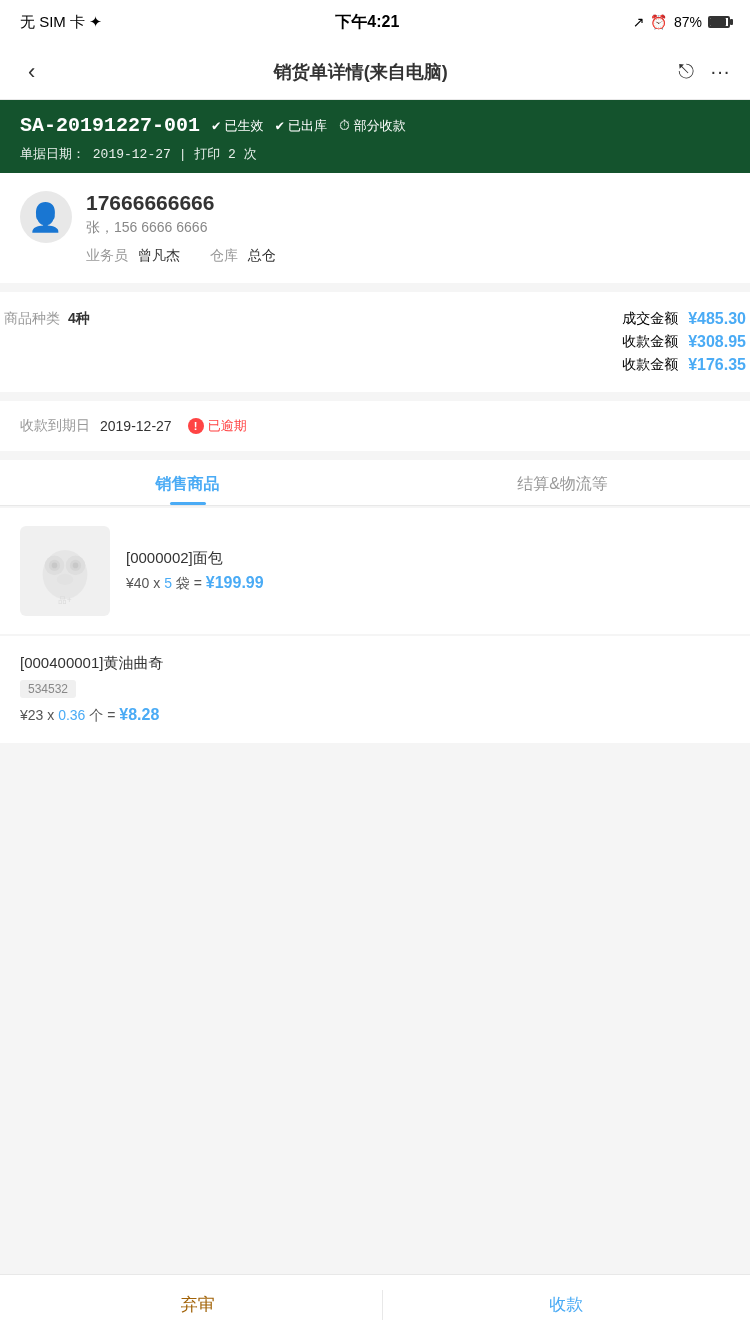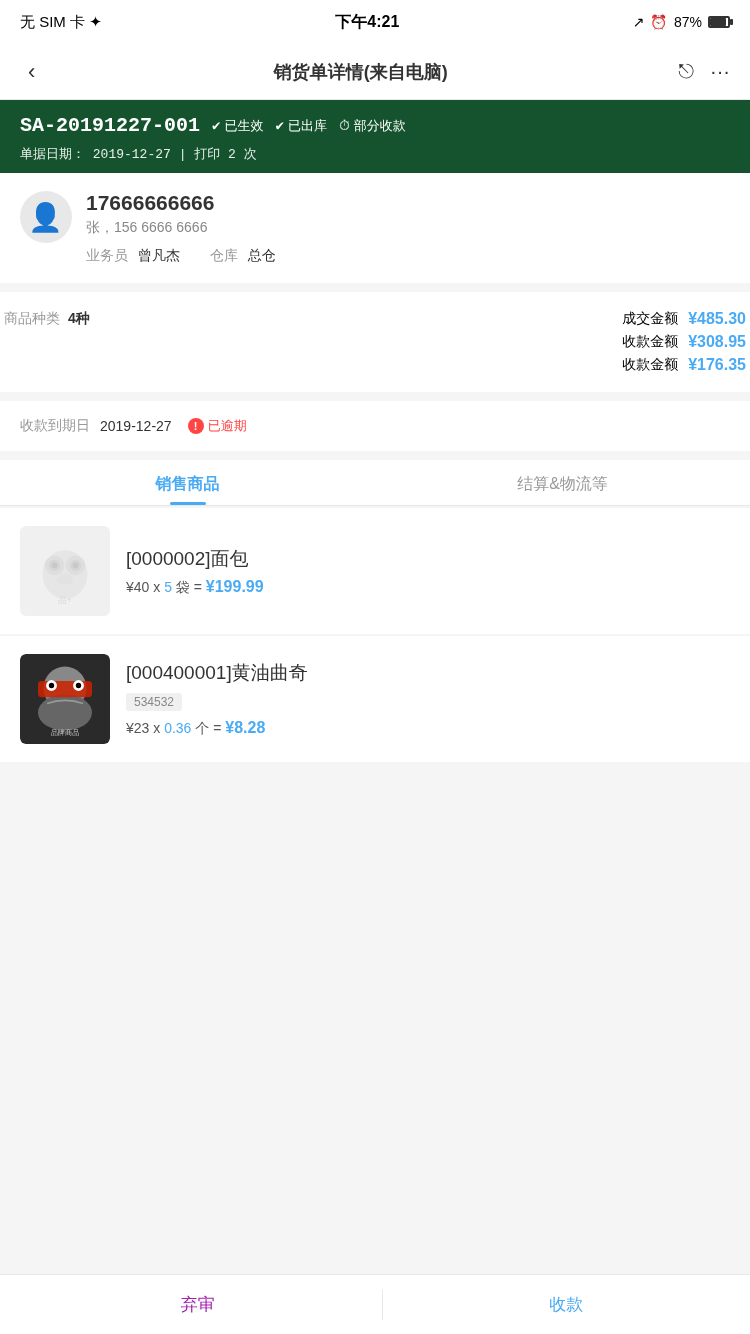--- a/index.html
+++ b/index.html
@@ -236,21 +236,21 @@
       border-radius: 6px;
       background: #f0f0f0;
       flex-shrink: 0;
       display: flex;
       align-items: center;
       justify-content: center;
       overflow: hidden;
     }
     .product-info { flex: 1; }
     .product-code-name {
-      font-size: 19px;
+      font-size: 15px;
       color: #333;
       font-weight: 500;
       margin-bottom: 6px;
     }
     .product-tag {
       display: inline-block;
       background: #f0f0f0;
       color: #888;
       font-size: 12px;
       padding: 2px 8px;
@@ -277,21 +277,21 @@
       align-items: center;
     }
     .bottom-btn {
       flex: 1;
       text-align: center;
       font-size: 17px;
       font-weight: 500;
       cursor: pointer;
       padding: 10px 0;
     }
-    .bottom-btn.cancel { color: #a21caf; padding-left: 14px; }
+    .bottom-btn.cancel { color: #a16207; padding-left: 14px; }
     .bottom-btn.confirm { color: #4AABF5; }
     .bottom-divider {
       width: 1px;
       height: 30px;
       background: #e8e8e8;
     }
 
     
     .separator { height: 8px; background: #f5f5f5; }
 
@@ -444,35 +444,20 @@
         <span> x </span>
         <span class="price-qty-highlight">5</span>
         <span>袋</span>
         <span> = </span>
         <span class="price-total-highlight">¥199.99</span>
       </div>
     </div>
   </div>
 
   <div class="product-item">
-    <div class="product-thumb">
-
-      <svg viewBox="0 0 100 100" width="90" height="90">
-        <rect width="100" height="100" rx="6" fill="#2a2a2a"></rect>
-        <circle cx="50" cy="38" r="24" fill="#888"></circle>
-        <ellipse cx="50" cy="65" rx="30" ry="20" fill="#666"></ellipse>
-        <rect x="20" y="30" width="60" height="18" rx="4" fill="#cc2200" opacity="0.85"></rect>
-        <circle cx="35" cy="35" r="6" fill="#fff"></circle>
-        <circle cx="65" cy="35" r="6" fill="#fff"></circle>
-        <circle cx="35" cy="35" r="3" fill="#000"></circle>
-        <circle cx="65" cy="35" r="3" fill="#000"></circle>
-        <path d="M30 55 Q50 48 70 55" stroke="#999" stroke-width="2" fill="none"></path>
-        <text x="50" y="90" text-anchor="middle" font-size="8" fill="#ccc">品牌商品</text>
-      </svg>
-    </div>
     <div class="product-info">
       <div class="product-code-name">[000400001]黄油曲奇</div>
       <div class="product-tag">534532</div>
       <div class="product-price-row">
         <span>¥23</span>
         <span> x </span>
         <span class="price-qty-highlight">0.36</span>
         <span>个</span>
         <span> = </span>
         <span class="price-total-highlight">¥8.28</span>

